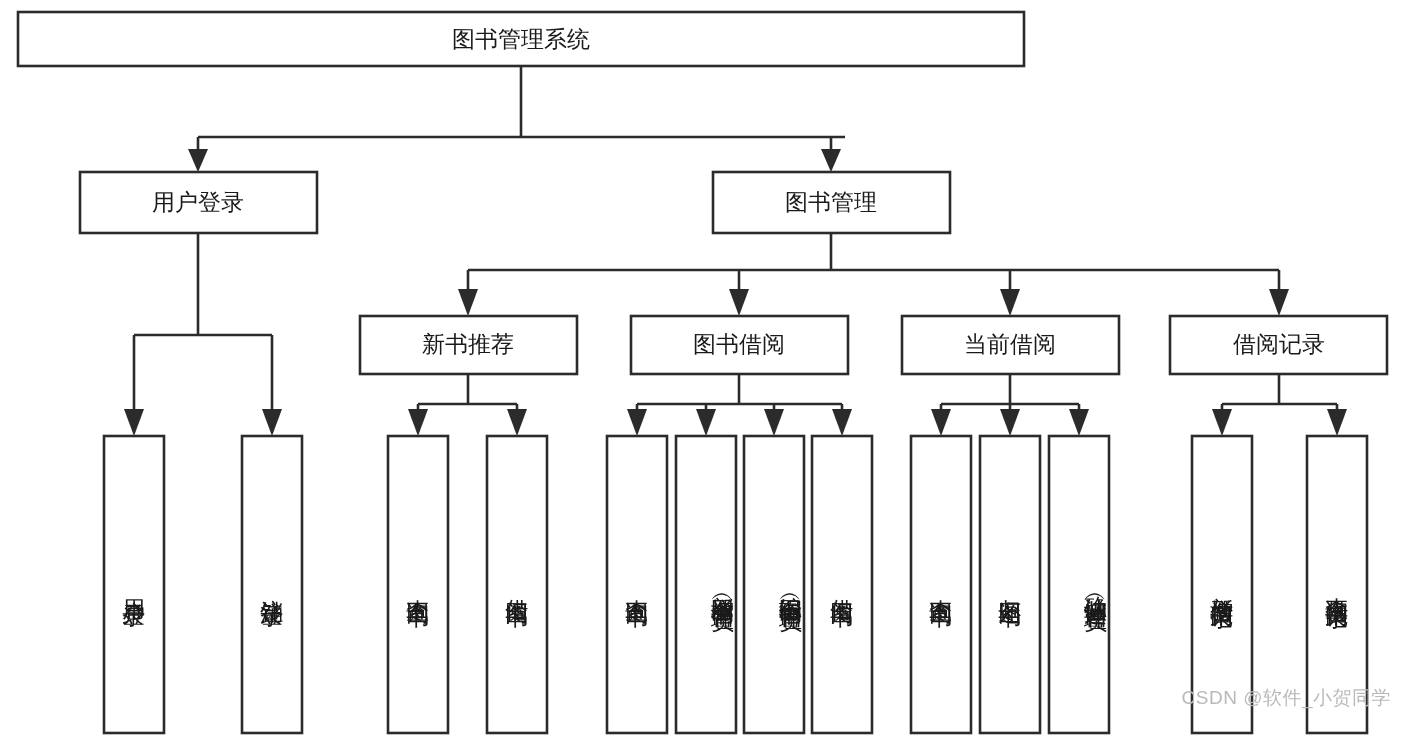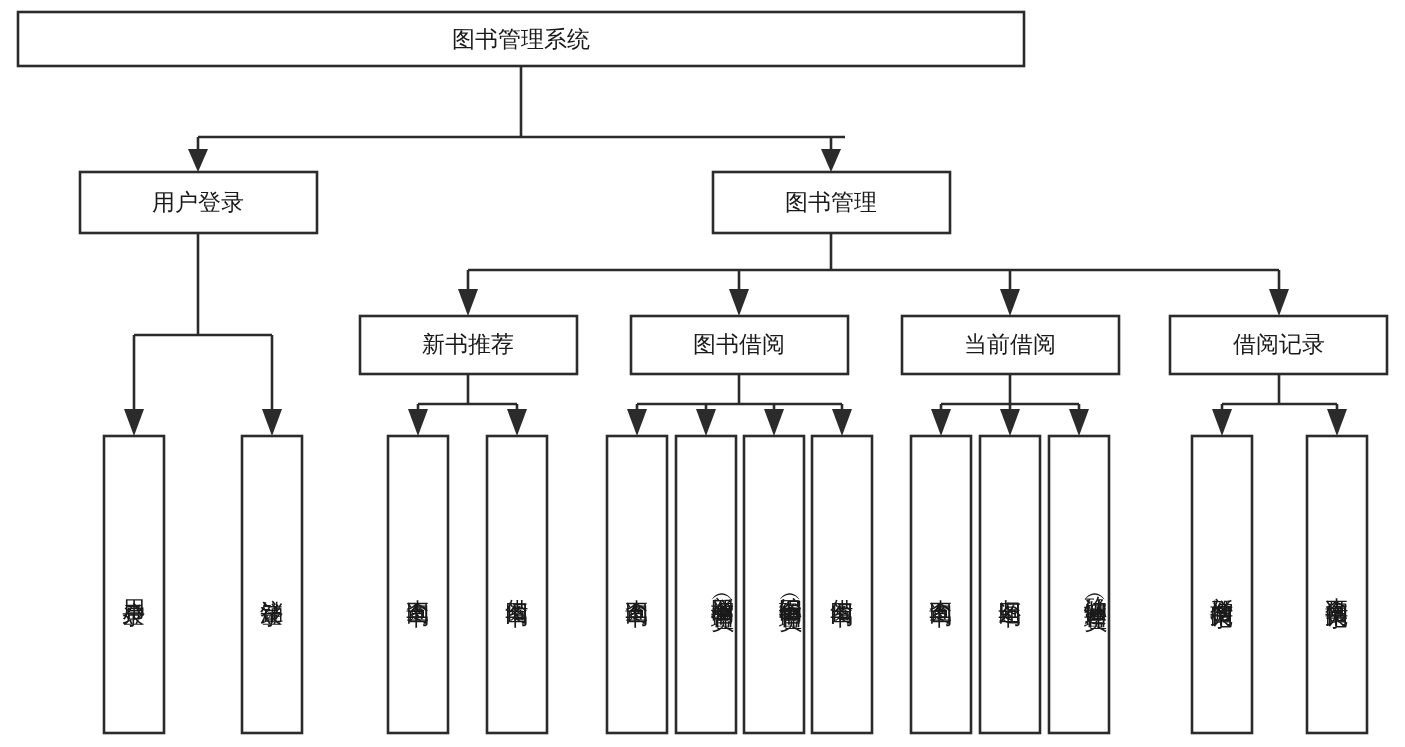--- a/index.html
+++ b/index.html
@@ -194,14 +194,15 @@
   <div class="node-label-v" style="left:744px; top:444px; width:60px; height:285px; display:flex; align-items:flex-start; justify-content:center;">编辑图书（管理员）</div>
   <div class="node-label-v" style="left:812px; top:436px; width:60px; height:297px; display:flex; align-items:center; justify-content:center;">借阅图书</div>
 
   <div class="node-label-v" style="left:911px; top:436px; width:60px; height:297px; display:flex; align-items:center; justify-content:center;">查询图书</div>
   <div class="node-label-v" style="left:980px; top:436px; width:60px; height:297px; display:flex; align-items:center; justify-content:center;">归还图书</div>
   <div class="node-label-v" style="left:1049px; top:444px; width:60px; height:285px; display:flex; align-items:flex-start; justify-content:center;">确认归还（管理员）</div>
 
   <div class="node-label-v" style="left:1192px; top:436px; width:60px; height:297px; display:flex; align-items:center; justify-content:center;">新增借阅记录</div>
   <div class="node-label-v" style="left:1307px; top:436px; width:60px; height:297px; display:flex; align-items:center; justify-content:center;">查询借阅记录</div>
 
+  <div class="watermark">CSDN @软件_小贺同学</div>
 
 </div>
 
 </body></html>

